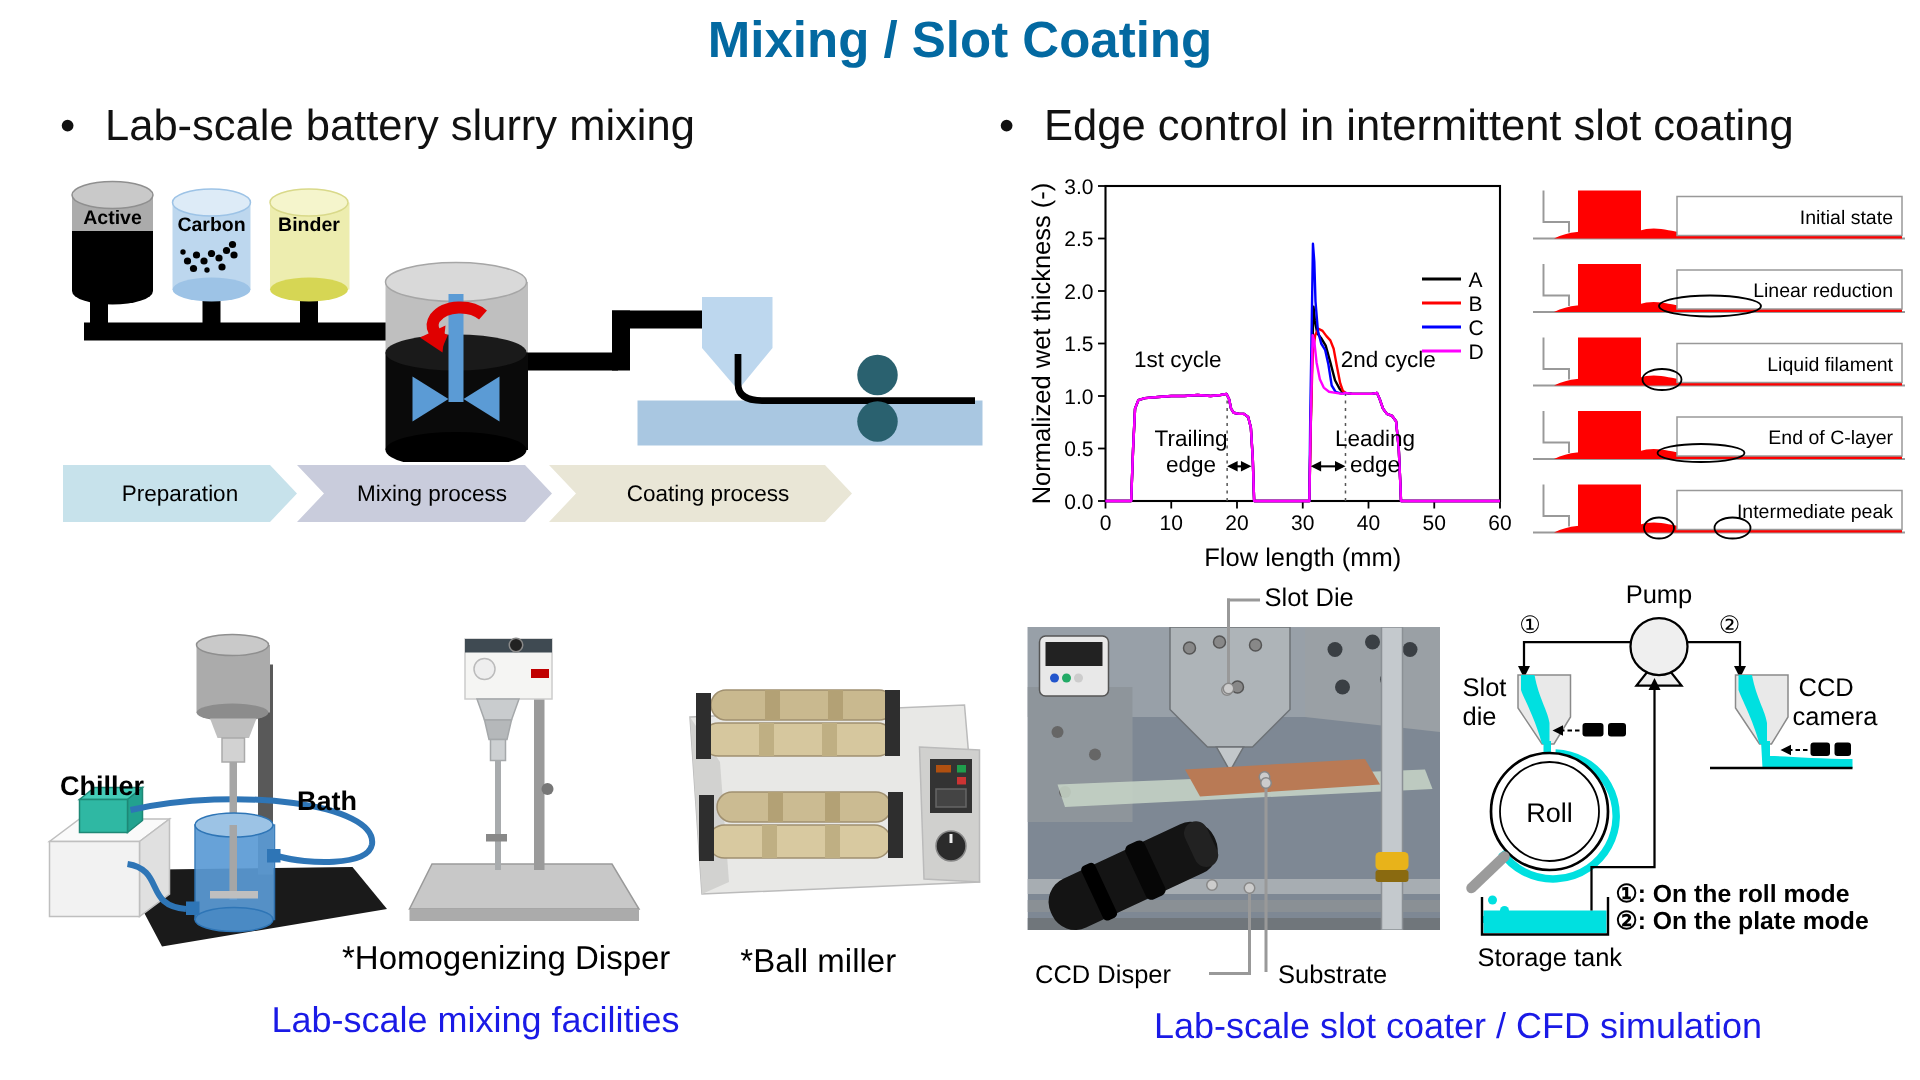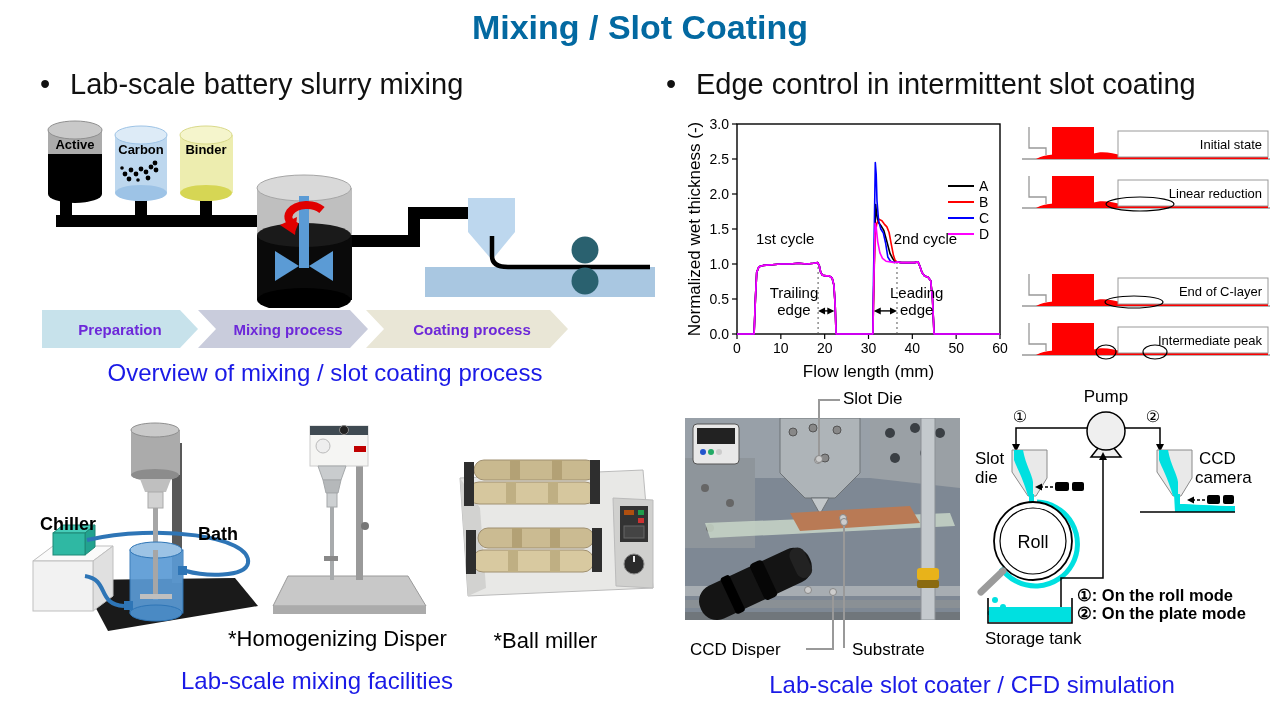--- a/index.html
+++ b/index.html
@@ -4,21 +4,21 @@
 <style>
   html,body{margin:0;padding:0;background:#fff;}
   .slide{position:relative;width:1280px;height:720px;background:#fff;overflow:hidden;
          font-family:"Liberation Sans",sans-serif;color:#000;}
   .abs{position:absolute;}
   .title{left:0;top:8px;width:1280px;text-align:center;font-size:34px;font-weight:bold;color:#0369a1;}
   .heading{font-size:29px;color:#111;white-space:nowrap;}
   .heading .bullet{display:inline-block;width:30px;}
   .cap{color:#1A1AE6;font-size:24px;text-align:center;white-space:nowrap;}
   .chev{top:310px;height:38px;display:flex;align-items:center;justify-content:center;
-        font-weight:bold;font-size:15px;color:#6d28d9;}
+        font-weight:normal;font-size:15px;color:#000000;}
   .chev1{clip-path:polygon(0 0,calc(100% - 18px) 0,100% 50%,calc(100% - 18px) 100%,0 100%);}
   .chevN{clip-path:polygon(0 0,calc(100% - 18px) 0,100% 50%,calc(100% - 18px) 100%,0 100%,18px 50%);}
   svg{display:block;font-family:"Liberation Sans",sans-serif;}
   svg text{fill:#000;}
   .cfd-row{left:1022px;width:248px;height:41px;}
   .cfdline{stroke:#999;stroke-width:1.3;fill:none;}
   .cfdtext{font-size:13px;}
   .ann{fill:none;stroke:#000;stroke-width:1.2;}
   .small-cap{font-size:22px;text-align:center;white-space:nowrap;}
   .photo-label{font-size:17px;white-space:nowrap;text-align:right;}
@@ -108,21 +108,20 @@
   <div class="abs chev chev1" style="left:42px;width:156px;background:#C7E2EB;">
     <span>Preparation</span>
   </div>
   <div class="abs chev chevN" style="left:198px;width:160px;background:#C9CCDC;padding-left:10px;">
     <span>Mixing process</span>
   </div>
   <div class="abs chev chevN" style="left:366px;width:192px;background:#E9E6D6;padding-left:10px;">
     <span>Coating process</span>
   </div>
 
-  <div class="abs cap" style="left:60px;top:359px;width:530px;">Overview of mixing / slot coating process</div>
 
   <svg class="abs" style="left:28px;top:408px;" width="240" height="235" viewBox="0 0 240 235">
     <polygon points="53,172 207,170 230,198 80,223" fill="#1A1A1A"></polygon>
     <rect x="144" y="35" width="10" height="140" fill="#595959"></rect>
 
     <polygon points="5,153 65,153 85,138 25,138" fill="#FAFAFA" stroke="#BFBFBF"></polygon>
     <polygon points="65,153 65,203 85,188 85,138" fill="#E0E0E0" stroke="#BFBFBF"></polygon>
     <rect x="5" y="153" width="60" height="50" fill="#F2F2F2" stroke="#BFBFBF"></rect>
     <polygon points="25,125 57,125 67,117 35,117" fill="#45CCB8" stroke="#1E8876"></polygon>
     <polygon points="57,125 57,147 67,139 67,117" fill="#22A28F" stroke="#1E8876"></polygon>
@@ -279,20 +278,31 @@
     <svg width="248" height="41" viewBox="0 0 248 41">
       <line x1="0" y1="36" x2="248" y2="36" class="cfdline"></line>
       <path d="M14,36 C24,31 34,31 46,31 L70,31 C82,27 90,31 100,32 L246,32 L246,36 Z" fill="#FF0000"></path>
       <polyline points="7,4 7,25 24,25 24,32" class="cfdline"></polyline>
       <rect x="30" y="4" width="42" height="28" fill="#FF0000"></rect>
       <rect x="96" y="8" width="150" height="26" fill="#fff" stroke="#999"></rect>
       <text x="240" y="26" text-anchor="end" class="cfdtext">Linear reduction</text>
       <ellipse cx="118" cy="32" rx="34" ry="7" class="ann"></ellipse>
     </svg>
   </div>
+  <div class="abs cfd-row" style="top:221px;">
+    <svg width="248" height="41" viewBox="0 0 248 41">
+      <line x1="0" y1="36" x2="248" y2="36" class="cfdline"></line>
+      <path d="M14,36 C24,31 34,31 46,31 L70,31 C82,27 90,31 100,32 L246,32 L246,36 Z" fill="#FF0000"></path>
+      <polyline points="7,4 7,25 24,25 24,32" class="cfdline"></polyline>
+      <rect x="30" y="4" width="42" height="28" fill="#FF0000"></rect>
+      <rect x="96" y="8" width="150" height="26" fill="#fff" stroke="#999"></rect>
+      <text x="240" y="26" text-anchor="end" class="cfdtext">Liquid filament</text>
+      <ellipse cx="86" cy="32" rx="13" ry="7" class="ann"></ellipse>
+    </svg>
+  </div>
   <div class="abs cfd-row" style="top:270px;">
     <svg width="248" height="41" viewBox="0 0 248 41">
       <line x1="0" y1="36" x2="248" y2="36" class="cfdline"></line>
       <path d="M14,36 C24,31 34,31 46,31 L70,31 C82,27 90,31 100,32 L246,32 L246,36 Z" fill="#FF0000"></path>
       <polyline points="7,4 7,25 24,25 24,32" class="cfdline"></polyline>
       <rect x="30" y="4" width="42" height="28" fill="#FF0000"></rect>
       <rect x="96" y="8" width="150" height="26" fill="#fff" stroke="#999"></rect>
       <text x="240" y="26" text-anchor="end" class="cfdtext">End of C-layer</text>
       <ellipse cx="112" cy="32" rx="29" ry="6" class="ann"></ellipse>
     </svg>

